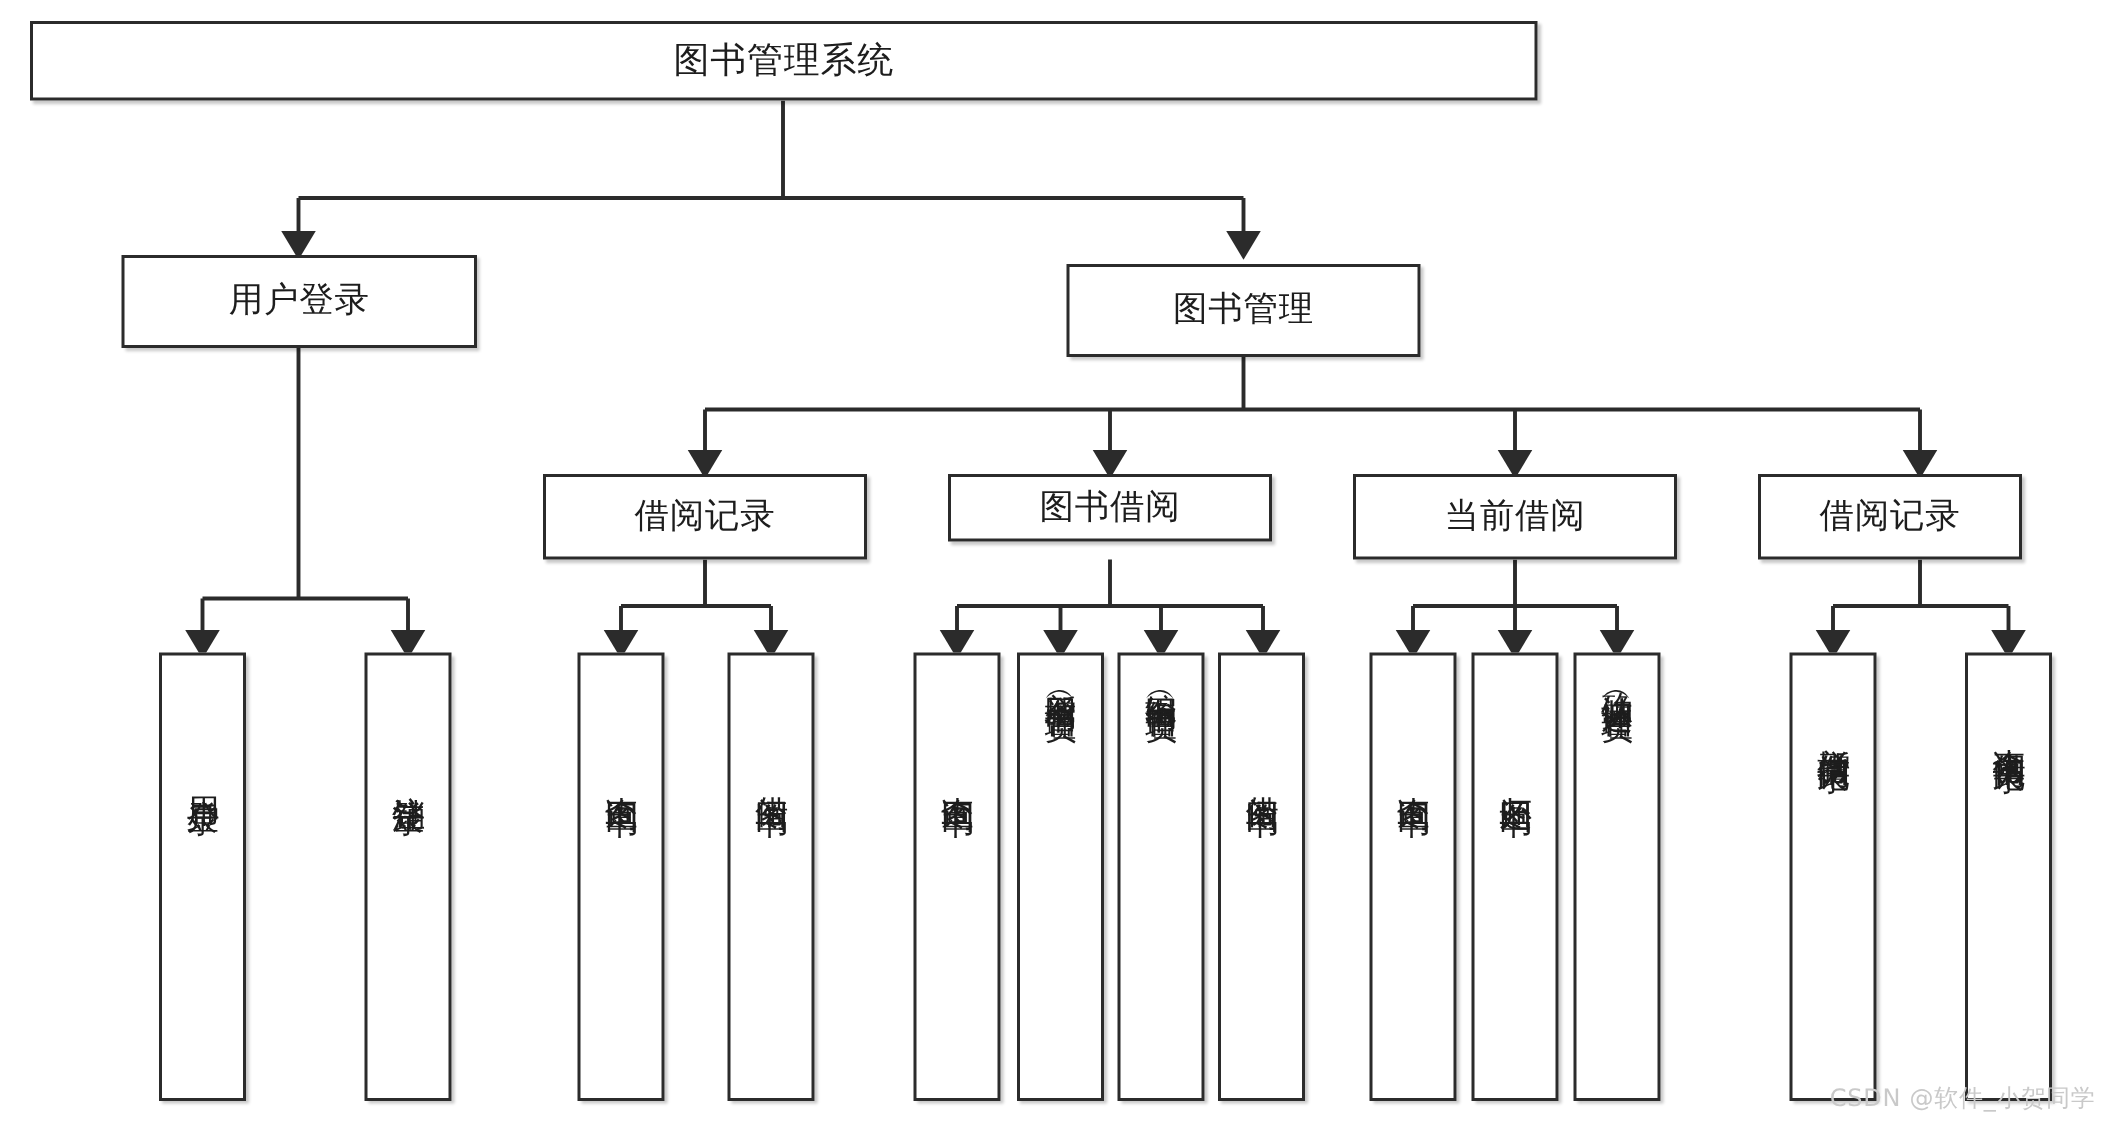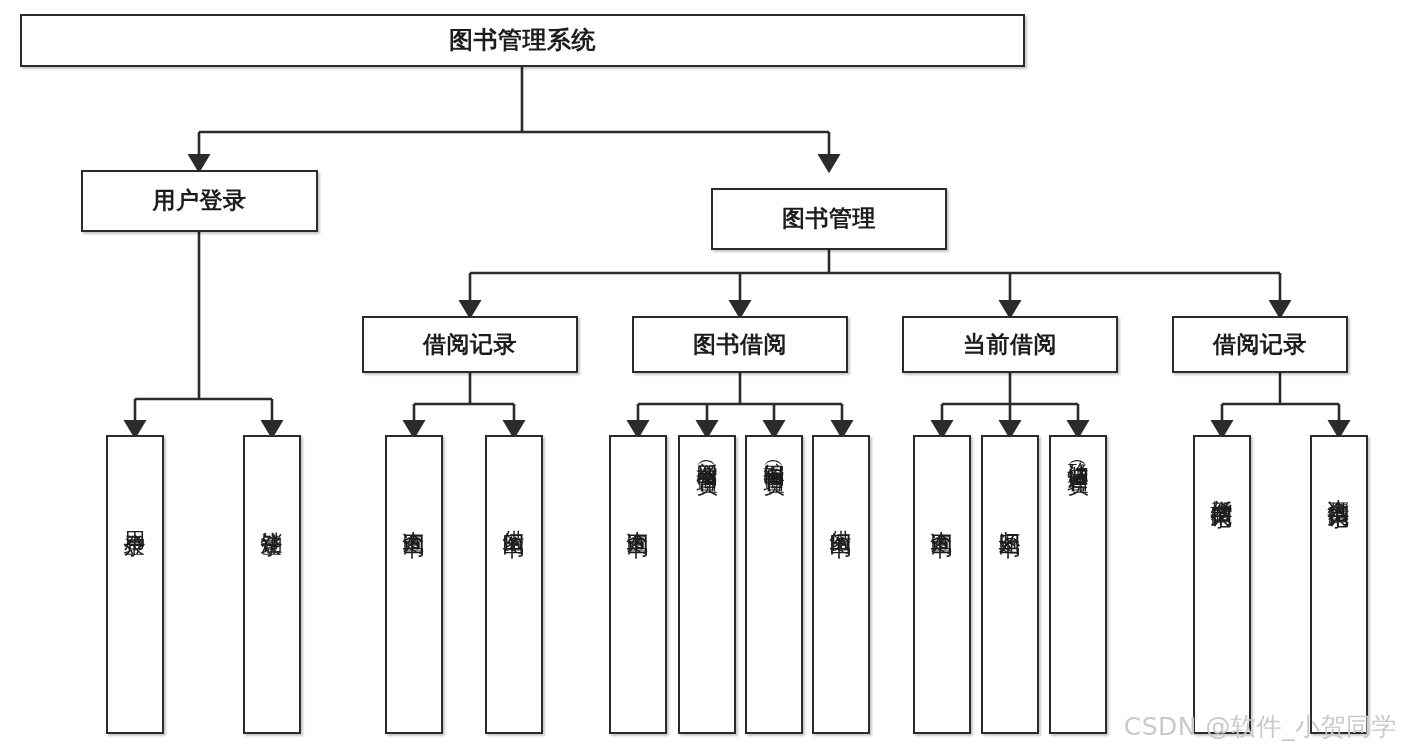--- a/index.html
+++ b/index.html
@@ -40,21 +40,20 @@
   .node .label {
     display: block;
     text-align: center;
     line-height: 1.18;
     letter-spacing: 0.5px;
   }
   
   .node.h .label {
     writing-mode: horizontal-tb;
     font-size: 23px;
-    font-weight: bold;
   }
   .node.root .label { font-size: 24px; }
   
   .node.v {
     align-items: flex-start;
     justify-content: center;
     padding-top: 8px;
   }
   .node.v .label {
     writing-mode: vertical-rl;
@@ -62,21 +61,21 @@
     font-size: 22px;
     line-height: 1.05;
     letter-spacing: 2px;
     max-height: 100%;
   }
   .node.v.tall .label { font-size: 21px; }
   .watermark {
     position: absolute;
     right: 8px;
     bottom: 4px;
-    font-size: 25px;
+    font-size: 16px;
     color: #c9c9c9;
     letter-spacing: 0.5px;
     white-space: nowrap;
     font-family: "DejaVu Sans", "Liberation Sans", sans-serif;
   }
 </style>
 </head>
 <body>
 
 <div id="canvas">
@@ -131,28 +130,28 @@
     </g>
   </svg>
 
   <div class="node h root" style="left:20px; top:14px; width:1005px; height:53px;">
     <span class="label">图书管理系统</span>
   </div>
 
   <div class="node h" style="left:81px; top:170px; width:237px; height:62px;">
     <span class="label">用户登录</span>
   </div>
-  <div class="node h" style="left:711px; top:188px; width:236px; height:62px;">
+  <div class="node h" style="left:711px; top:176px; width:236px; height:62px;">
     <span class="label">图书管理</span>
   </div>
 
   <div class="node h" style="left:362px; top:316px; width:216px; height:57px;">
     <span class="label">借阅记录</span>
   </div>
-  <div class="node h" style="left:632px; top:316px; width:216px; height:57px;">
+  <div class="node h" style="left:632px; top:316px; width:216px; height:45px;">
     <span class="label">图书借阅</span>
   </div>
   <div class="node h" style="left:902px; top:316px; width:216px; height:57px;">
     <span class="label">当前借阅</span>
   </div>
   <div class="node h" style="left:1172px; top:316px; width:176px; height:57px;">
     <span class="label">借阅记录</span>
   </div>
 
   <div class="node v" style="left:106px; top:435px; width:58px; height:299px; padding-top:76px;">

